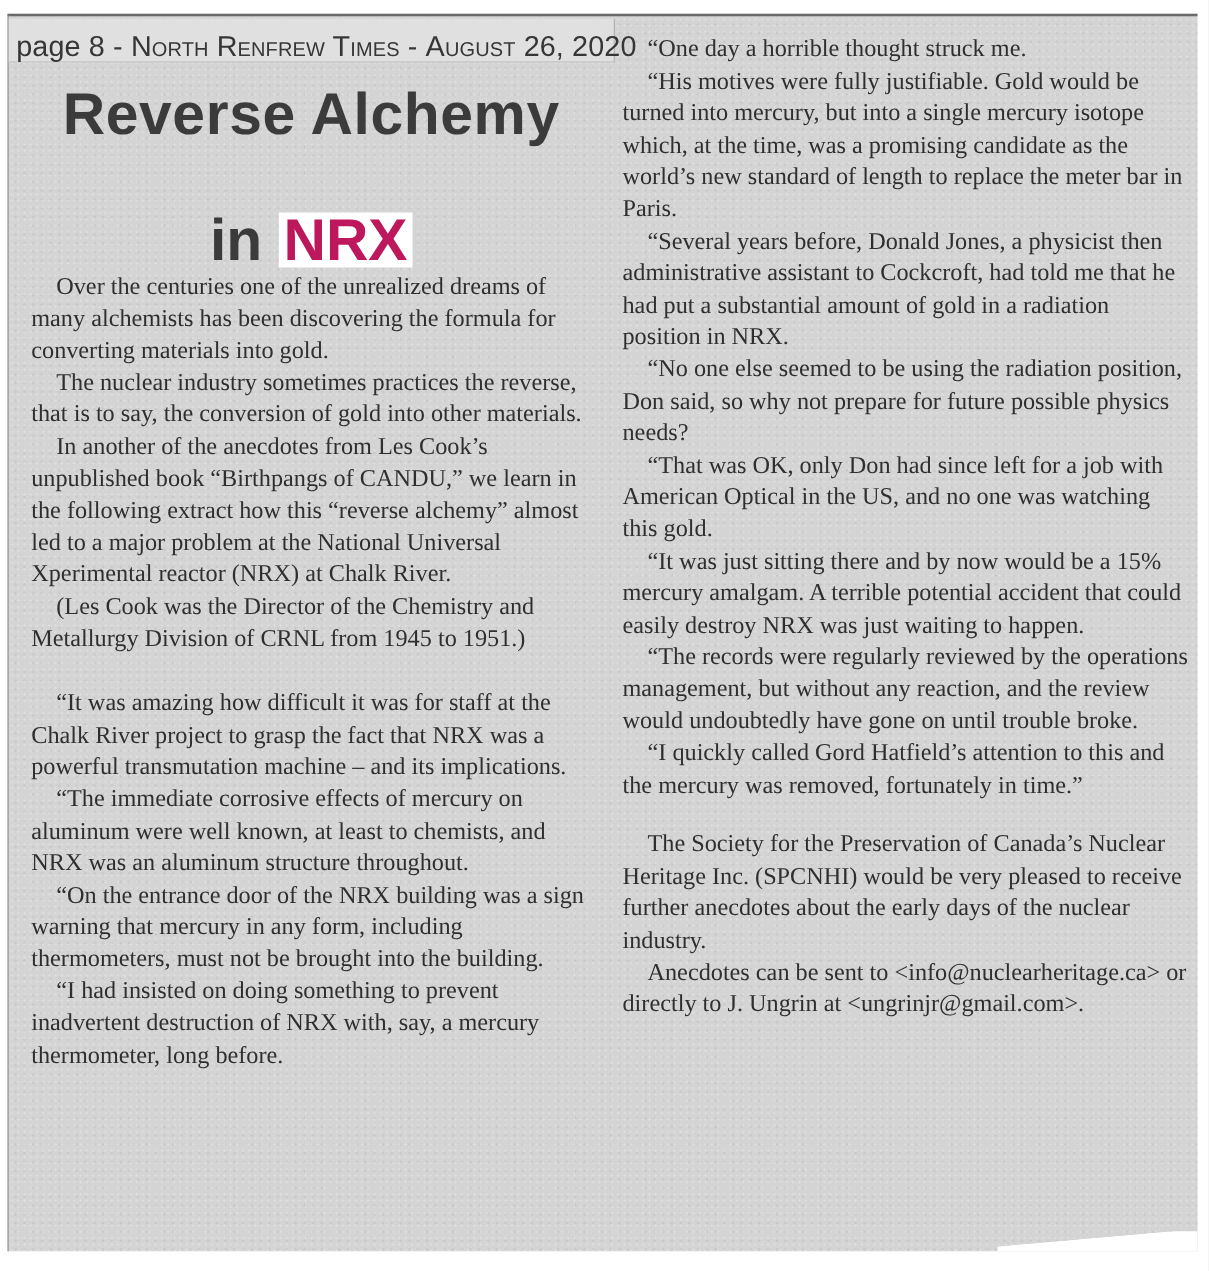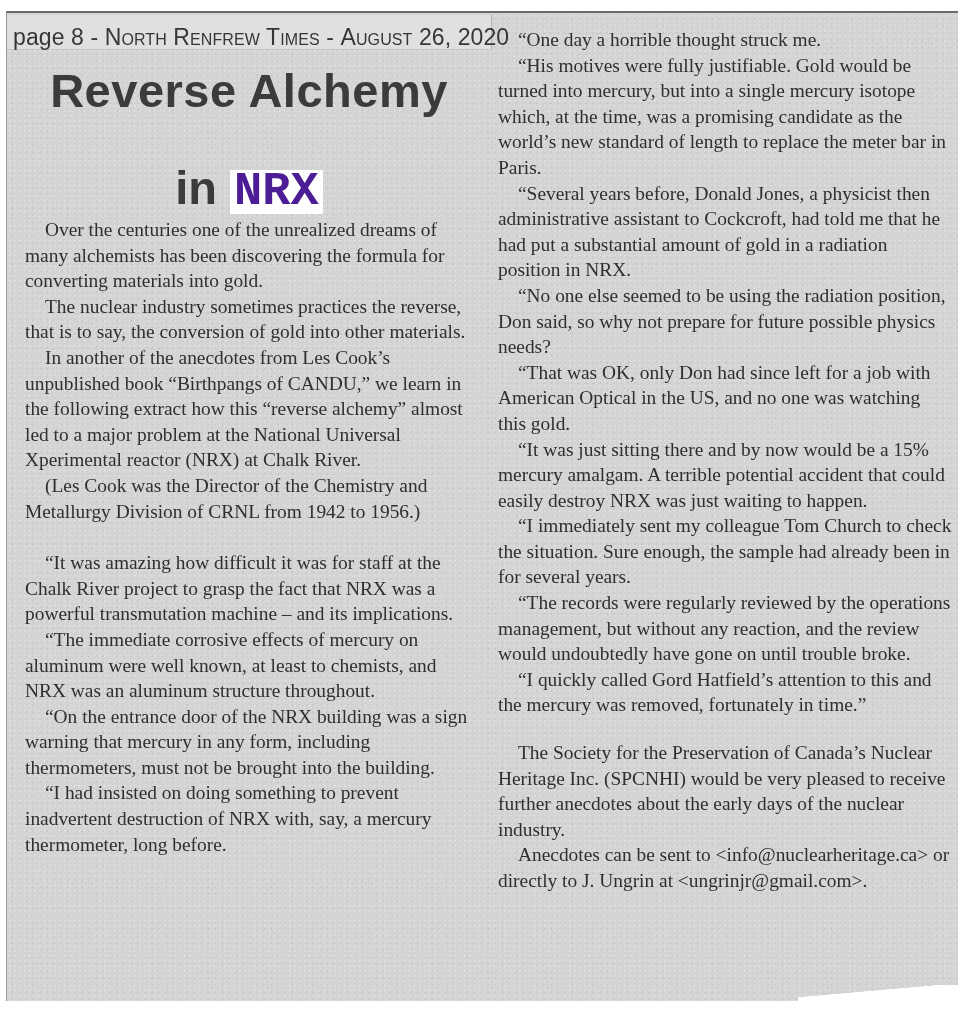--- a/index.html
+++ b/index.html
@@ -33,22 +33,22 @@
     }
     .folio .sc { font-variant: small-caps; }
     .headline {
       position: absolute; left: 0; top: 50px; width: 484px; text-align: center;
       font-family: "Liberation Sans", "DejaVu Sans", sans-serif;
       font-weight: bold; color: #3b3b3b;
     }
     .headline .l1 { font-size: 47px; line-height: 56px; letter-spacing: 0.5px; }
     .headline .l2 { font-size: 47px; line-height: 56px; margin-top: 22px; }
     .headline .nrx {
-      display: inline-block; background: #ffffff; color: #4c1d95;
-      font-family: Liberation Mono, monospace;
+      display: inline-block; background: #ffffff; color: #be185d;
+      font-family: Liberation Sans, sans-serif;
       padding: 0 4px; line-height: 44px; margin-top: 29px;
     }
     .col {
       position: absolute; font-size: 19.4px; line-height: 25.6px; color: #2f2f2f;
     }
     .col p { margin: 0; text-indent: 20px; }
     .col1 { left: 18px; top: 204px; width: 456px; }
     .col2 { left: 491px; top: 14px; width: 455px; }
     .gap { height: 26px; }
     .gap-small { height: 22px; }
@@ -69,36 +69,35 @@
     <div class="l2">
       <span>in</span>
       <span class="nrx">NRX</span>
     </div>
   </div>
 
   <div class="col col1">
     <p>Over the centuries one of the unrealized dreams of many alchemists has been discovering the formula for converting materials into gold.</p>
     <p>The nuclear industry sometimes practices the reverse, that is to say, the conversion of gold into other materials.</p>
     <p>In another of the anecdotes from Les Cook’s unpublished book “Birthpangs of CANDU,” we learn in the following extract how this “reverse alchemy” almost led to a major problem at the National Universal Xperimental reactor (NRX) at Chalk River.</p>
-    <p>(Les Cook was the Director of the Chemistry and Metallurgy Division of CRNL from 1942 to 1956.)</p>
+    <p>(Les Cook was the Director of the Chemistry and Metallurgy Division of CRNL from 1945 to 1951.)</p>
     <div class="gap"></div>
     <p>“It was amazing how difficult it was for staff at the Chalk River project to grasp the fact that NRX was a powerful transmutation machine – and its implications.</p>
     <p>“The immediate corrosive effects of mercury on aluminum were well known, at least to chemists, and NRX was an aluminum structure throughout.</p>
     <p>“On the entrance door of the NRX building was a sign warning that mercury in any form, including thermometers, must not be brought into the building.</p>
     <p>“I had insisted on doing something to prevent inadvertent destruction of NRX with, say, a mercury thermometer, long before.</p>
   </div>
 
   <div class="col col2">
     <p>“One day a horrible thought struck me.</p>
     <p>“His motives were fully justifiable. Gold would be turned into mercury, but into a single mercury isotope which, at the time, was a promising candidate as the world’s new standard of length to replace the meter bar in Paris.</p>
     <p>“Several years before, Donald Jones, a physicist then administrative assistant to Cockcroft, had told me that he had put a substantial amount of gold in a radiation position in NRX.</p>
     <p>“No one else seemed to be using the radiation position, Don said, so why not prepare for future possible physics needs?</p>
     <p>“That was OK, only Don had since left for a job with American Optical in the US, and no one was watching this gold.</p>
     <p>“It was just sitting there and by now would be a 15% mercury amalgam. A terrible potential accident that could easily destroy NRX was just waiting to happen.</p>
-    <p>“I immediately sent my colleague Tom Church to check the situation. Sure enough, the sample had already been in for several years.</p>
     <p>“The records were regularly reviewed by the operations management, but without any reaction, and the review would undoubtedly have gone on until trouble broke.</p>
     <p>“I quickly called Gord Hatfield’s attention to this and the mercury was removed, fortunately in time.”</p>
     <div class="gap-small"></div>
     <p>The Society for the Preservation of Canada’s Nuclear Heritage Inc. (SPCNHI) would be very pleased to receive further anecdotes about the early days of the nuclear industry.</p>
     <p>Anecdotes can be sent to &lt;info@nuclearheritage.ca&gt; or directly to J. Ungrin at &lt;ungrinjr@gmail.com&gt;.</p>
   </div>
 
 </div>
 
 </body></html>

